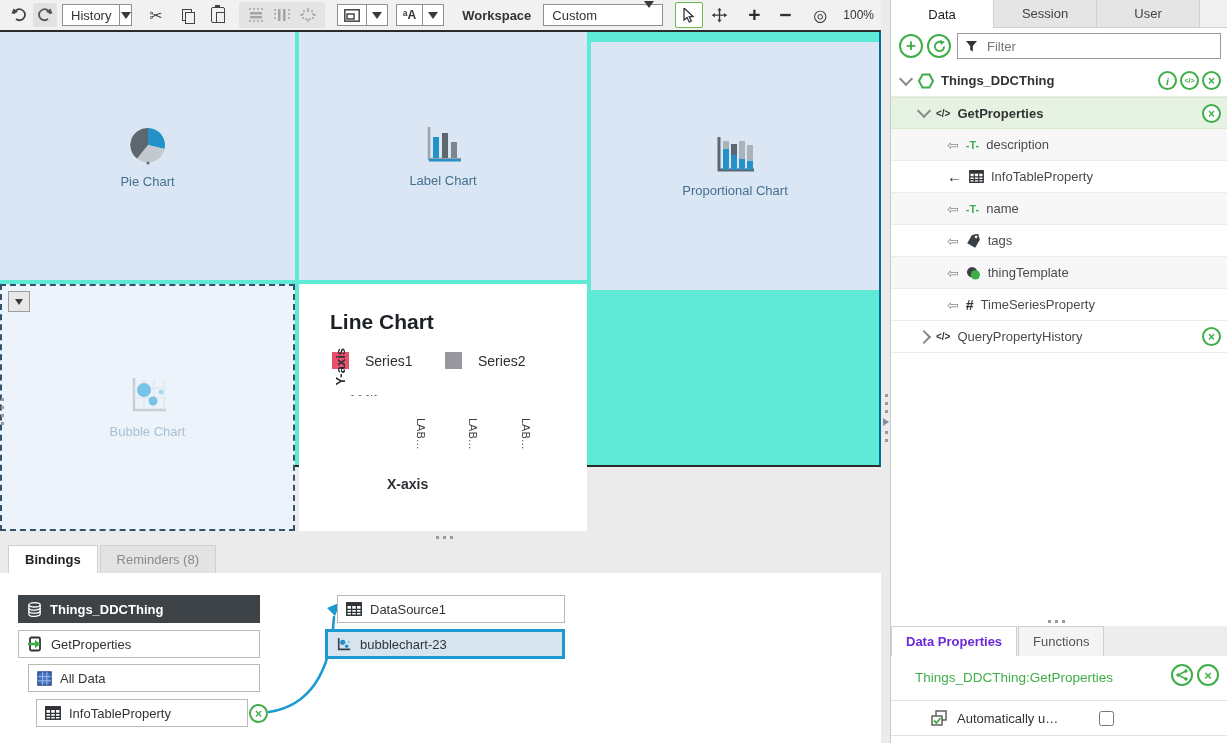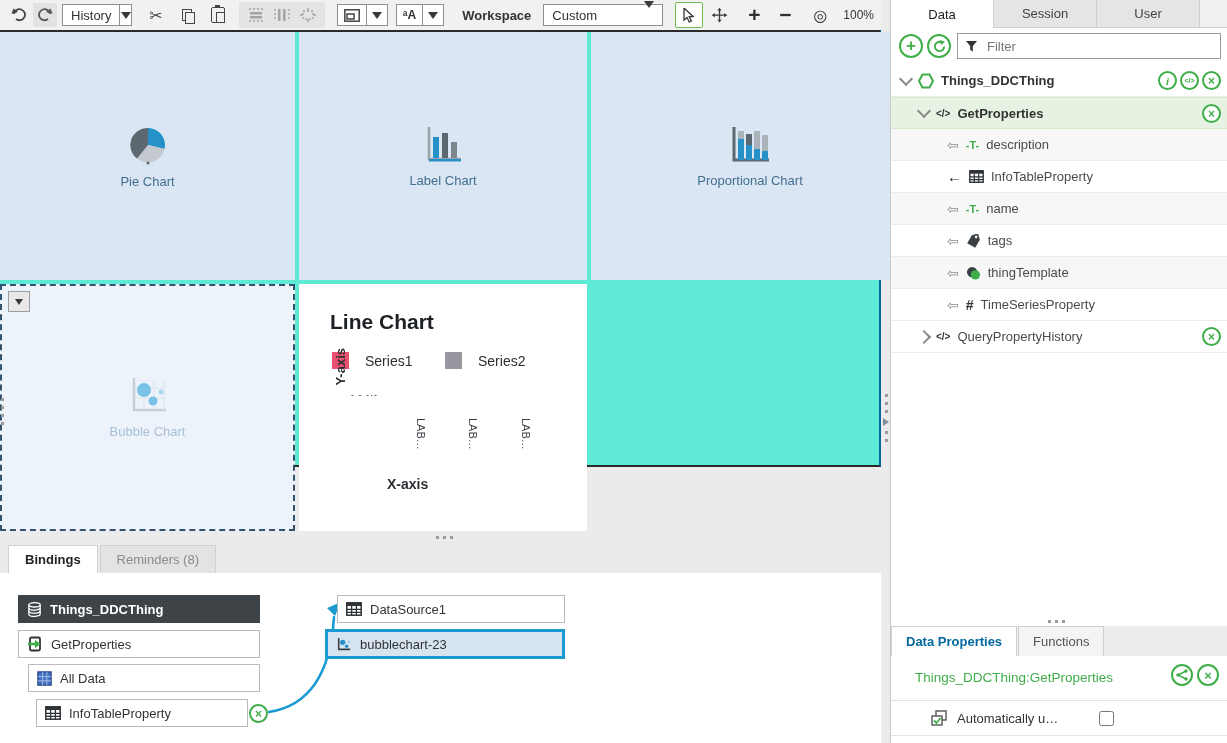--- a/index.html
+++ b/index.html
@@ -77,21 +77,21 @@
   .chev{width:8px;height:8px;border-right:2px solid #888;border-bottom:2px solid #888;display:inline-block;flex:none;}
   .chev.down{transform:rotate(45deg);margin-top:-4px;}
   .chev.right{transform:rotate(-45deg);}
   .arrow-out{color:#8a8a8a;font-size:14px;flex:none;}
   .arrow-solid{color:#1a1a1a;font-size:15px;font-weight:bold;flex:none;}
   .ticon{color:#3fae49;font-weight:bold;font-size:11px;flex:none;letter-spacing:0;}
   .hashicon{color:#2f3338;font-weight:bold;font-size:14px;flex:none;}
   
   #ptabs{left:890px;top:626px;width:337px;height:30px;background:#ededed;display:flex;align-items:flex-end;padding-left:0;box-sizing:border-box;border-left:1px solid #c9c9c9;}
   .ptab{height:29px;display:flex;align-items:center;padding:0 14px;border:1px solid #d0d0d0;border-bottom:none;background:#f4f4f4;color:#555;margin-right:1px;cursor:pointer;}
-  .ptab.active{background:#fff;color:#0369a1;font-weight:bold;}
+  .ptab.active{background:#fff;color:#6d28d9;font-weight:bold;}
   #pbody{left:891px;top:656px;width:336px;height:87px;background:#fff;}
   .svc{position:absolute;left:24px;top:14px;color:#3fae49;font-size:13.5px;}
   .svcbtns{position:absolute;right:8px;top:8px;display:flex;gap:4px;}
   .cbtn.big{width:22px;height:22px;}
   .proprow{position:absolute;left:0;top:44px;width:100%;height:36px;border-top:1px solid #e3e3e3;border-bottom:1px solid #e3e3e3;display:flex;align-items:center;padding-left:40px;gap:9px;box-sizing:border-box;}
   .proprow input{width:15px;height:15px;margin-left:32px;}
   svg{display:block;flex:none;}
 </style>
 </head>
 <body>
@@ -196,21 +196,21 @@
   <div class="cell" style="left:299px;top:0;width:288px;height:248px;">
     <svg width="44" height="40" viewBox="0 0 44 40">
       <path d="M8 2 V34 H40" stroke="#9aa2aa" stroke-width="2.5" fill="none"></path>
       <rect x="12" y="12" width="6" height="21" fill="#2492c8"></rect>
       <rect x="21" y="8" width="6" height="25" fill="#5d6770"></rect>
       <rect x="30" y="17" width="6" height="16" fill="#7d858d"></rect>
       <rect x="8" y="34" width="32" height="2.5" fill="#2492c8"></rect>
     </svg>
     <span class="wlabel">Label Chart</span>
   </div>
-  <div class="cell" style="left:591px;top:0;width:288px;height:248px;padding-left:15px;">
+  <div class="cell" style="left:591px;top:10px;width:288px;height:248px;">
     <svg width="46" height="40" viewBox="0 0 46 40">
       <path d="M7 2 V35 H42" stroke="#5d6770" stroke-width="3" fill="none"></path>
       <rect x="11" y="6" width="6" height="29" fill="#2492c8"></rect>
         <rect x="11" y="6" width="6" height="8" fill="#aab2ba"></rect>
       <rect x="19" y="9" width="6" height="26" fill="#2492c8"></rect>
         <rect x="19" y="9" width="6" height="11" fill="#5d6770"></rect>
       <rect x="27" y="6" width="6" height="29" fill="#aab2ba"></rect>
         <rect x="27" y="24" width="6" height="11" fill="#2492c8"></rect>
       <rect x="35" y="10" width="6" height="25" fill="#aab2ba"></rect>
         <rect x="35" y="26" width="6" height="9" fill="#2492c8"></rect>

